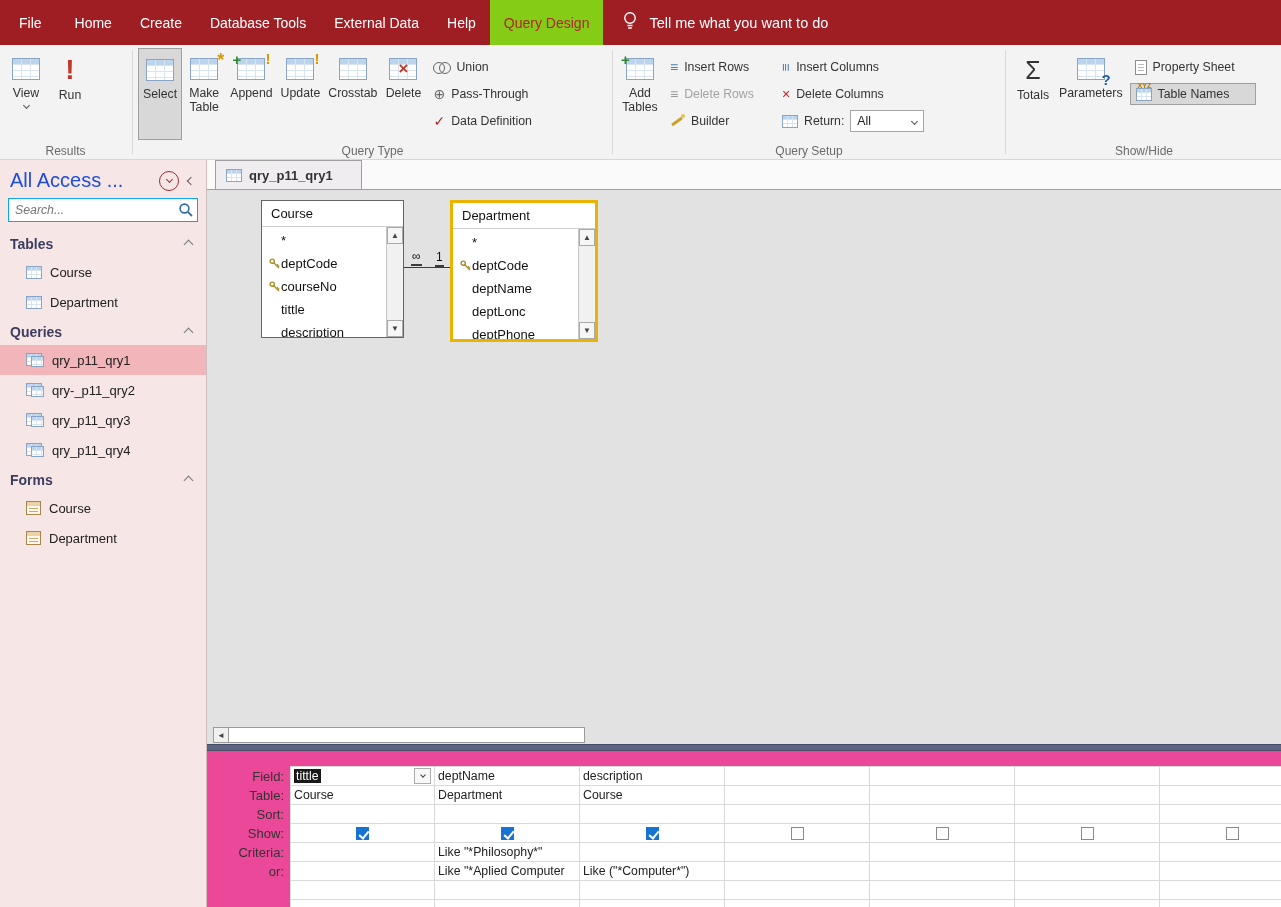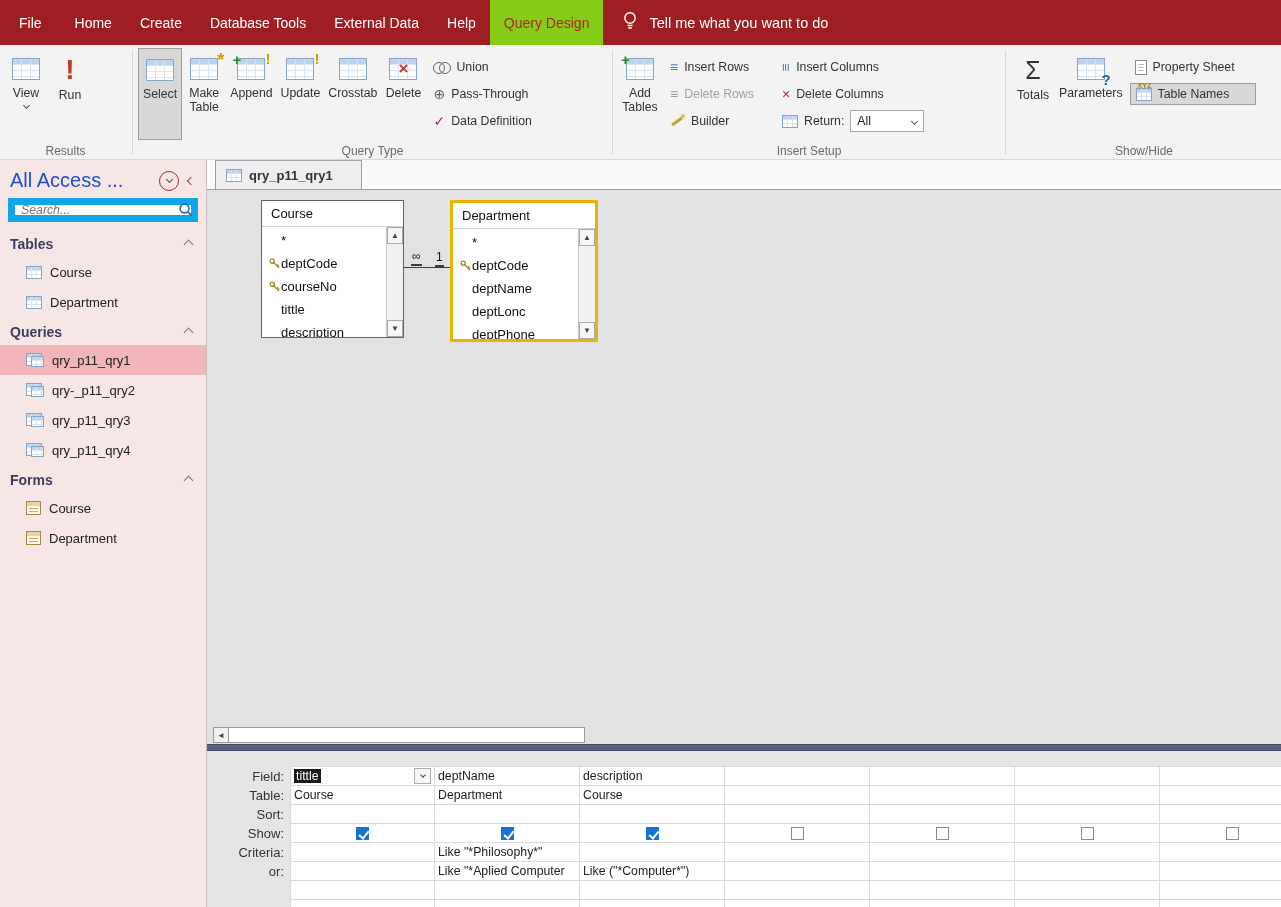--- a/index.html
+++ b/index.html
@@ -67,21 +67,21 @@
 
 
 .sidebar { position:absolute; left:0; top:160px; width:207px; bottom:0; background:#f7e6e6; border-right:1px solid #cdbdbd; }
 .sb-title { display:flex; align-items:center; padding:9px 8px 5px 10px; color:#1d4ed8; font-size:20px; }
 .sb-title .ttext { flex:1; white-space:nowrap; overflow:hidden; }
 .circbtn { width:20px; height:20px; border:1.5px solid #a12a2e; border-radius:50%; display:flex; align-items:center; justify-content:center; margin-right:9px; flex:none; }
 .circbtn .chev { border-color:#a12a2e; width:5px; height:5px; margin-top:-2px; }
 .shutter { display:flex; align-items:center; margin-right:4px; }
 .shutter .chev { border-color:#6a5a5a; width:6px; height:6px; }
 .sb-search { margin:1px 8px 7px; position:relative; }
-.sb-search input { width:100%; height:24px; border:7px solid #0ea5e9; background:#fff; padding:0 24px 0 6px; font-size:12.3px; font-style:italic; color:#333; font-family:"Liberation Sans",sans-serif; }
+.sb-search input { width:100%; height:24px; border:1px solid #0ea5e9; background:#fff; padding:0 24px 0 6px; font-size:12.3px; font-style:italic; color:#333; font-family:"Liberation Sans",sans-serif; }
 .sb-search .mag { position:absolute; right:4px; top:4px; }
 .sb-h { display:flex; align-items:center; padding:7px 14px 5px 10px; font-size:14px; font-weight:bold; color:#3c3c5e; }
 .sb-h .sp { flex:1; }
 .sb-h .chev { border-color:#777; }
 .sb-item { display:flex; align-items:center; gap:8px; height:30px; padding-left:26px; font-size:13px; color:#212121; }
 .sb-item.selected { background:#f2b6ba; }
 .qicon { position:relative; width:18px; height:14px; flex:none; }
 .qicon .a { position:absolute; left:0; top:0; }
 .qicon .b { position:absolute; left:5px; top:3px; width:13px; height:11px; }
 .formicon { width:15px; height:14px; border:1px solid #a8854a; background:linear-gradient(#ecd2a6 0 4px, #fdf6ea 4px); position:relative; flex:none; }
@@ -106,21 +106,21 @@
 .joinline { position:absolute; height:1px; background:#3c3c3c; }
 .jlabel { position:absolute; font-size:12px; color:#111; border-bottom:2px solid #3c3c3c; line-height:1.15; padding:0 1px; }
 .hscroll { position:absolute; display:flex; }
 .hs-btn { width:16px; height:16px; border:1px solid #9a9a9a; background:#f1f1f1; display:flex; align-items:center; justify-content:center; font-size:8px; color:#444; flex:none; }
 .hs-track { flex:1; border:1px solid #9a9a9a; border-left:none; background:#fff; }
 
 
 .splitter { position:absolute; left:207px; right:0; top:744px; height:7px; background:#5d6480; border-top:1px solid #454c66; border-bottom:1px solid #454c66; }
 
 
-.dgrid { position:absolute; left:207px; top:751px; right:0; bottom:0; background:#e5e5e5; overflow:hidden; }
+.dgrid { position:absolute; left:207px; top:751px; right:0; bottom:0; background:#ec4899; overflow:hidden; }
 .dgtable { position:absolute; left:0; top:15px; }
 .dgrow { display:flex; height:19px; }
 .dgrow.fieldrow { height:20px; }
 .dglabel { width:83px; flex:none; display:flex; align-items:center; justify-content:flex-end; padding-right:6px; font-size:13px; color:#333; }
 .dgcell { width:145px; flex:none; background:#fff; border-right:1px solid #d9d9d9; border-bottom:1px solid #d9d9d9; display:flex; align-items:center; padding:0 3px; font-size:12.3px; color:#222; white-space:nowrap; overflow:hidden; }
 .dgcell.first { border-left:1px solid #d9d9d9; }
 .fieldrow .dgcell { border-top:1px solid #d9d9d9; }
 .dgcell.ck { justify-content:center; }
 .selbg { background:#1a1a1a; color:#fff; padding:0 2px; }
 .combo { margin-left:auto; width:17px; height:16px; border:1px solid #adadad; background:#f8f8f8; display:flex; align-items:center; justify-content:center; flex:none; }
@@ -264,21 +264,21 @@
         </div>
         <div class="smallbtn">
           <span class="mt16"></span>
           <span class="retlbl">Return:</span>
           <span class="ddbox">
             <span>All</span>
             <span class="chev sm"></span>
           </span>
         </div>
       </div>
-      <div class="glabel">Insert Setup</div>
+      <div class="glabel">Query Setup</div>
     </div>
     <div class="vdiv"></div>
 
     <div class="rgroup" style="flex:1;">
       <div class="bigbtn">
         <span class="sigma">Σ</span>
         <span class="blabel">Totals</span>
       </div>
       <div class="bigbtn">
         <span class="iconwrap">

